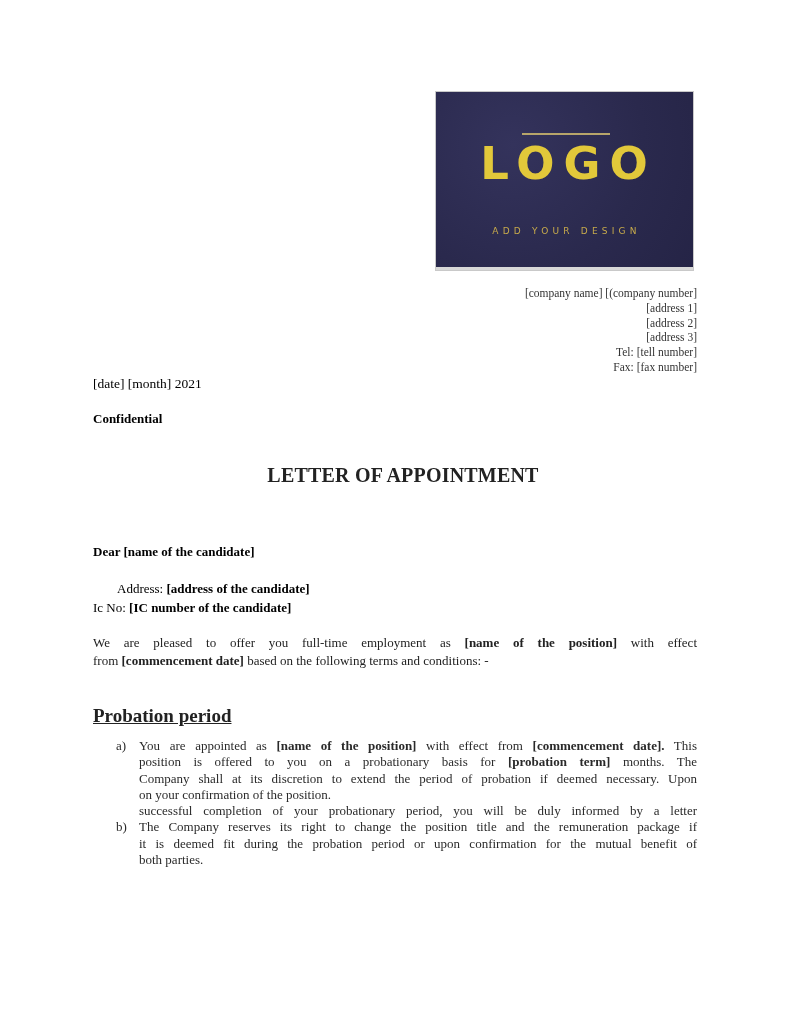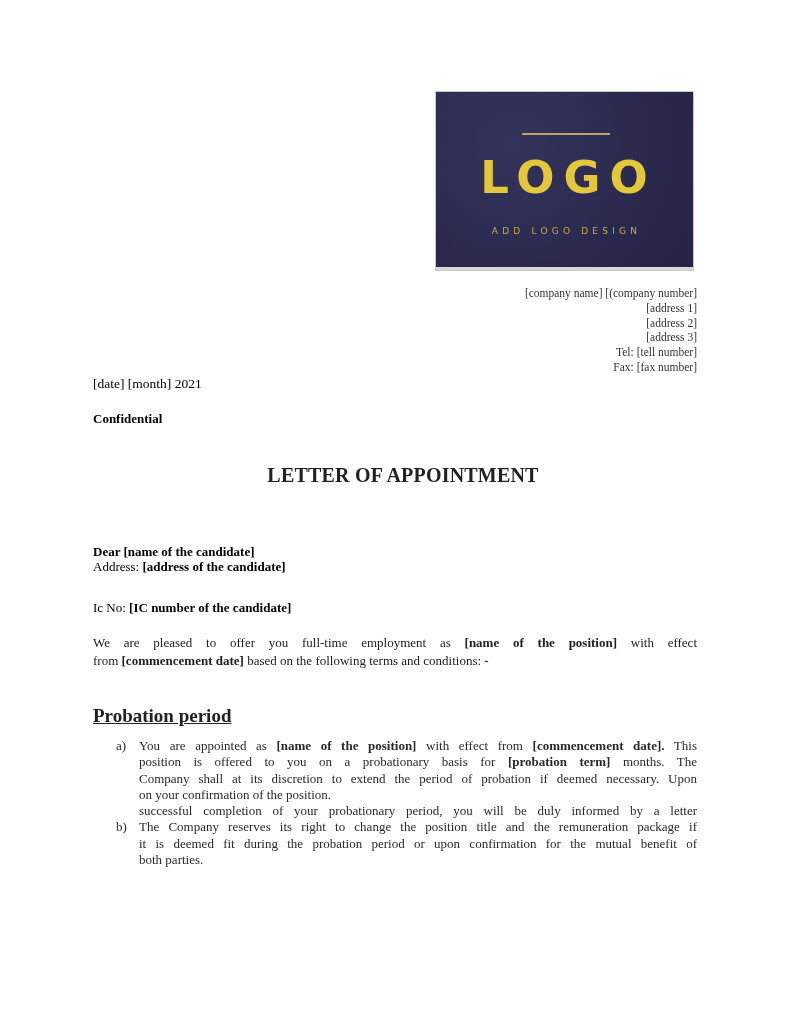--- a/index.html
+++ b/index.html
@@ -13,21 +13,21 @@
       background: #2b2a4f;
       background-image: radial-gradient(circle at 30% 30%, #34335c 0%, #2a294d 60%, #252446 100%);
       border-bottom: 3px solid #d8d8d8;
       box-shadow: 0 0 0 1px #c9c9c9;
     }
     .logo-line {
       position: absolute; left: 86px; top: 41px; width: 88px; height: 2px;
       background: #b7a56a;
     }
     .logo-text {
-      position: absolute; left: 0; right: 0; top: 63px; text-align: center;
+      position: absolute; left: 0; right: 0; top: 49px; text-align: center;
       font-family: "DejaVu Sans", "Liberation Sans", sans-serif; font-weight: bold;
       font-size: 45px; letter-spacing: 9px; color: #e2c83a; line-height: 1;
       padding-left: 8px;
     }
     .logo-tag {
       position: absolute; left: 0; right: 0; top: 134px; text-align: center;
       font-family: "DejaVu Sans", "Liberation Sans", sans-serif;
       font-size: 9px; letter-spacing: 4.2px; color: #c7aa4b;
       padding-left: 4px;
     }
@@ -38,21 +38,21 @@
     .text { position: absolute; left: 93px; font-size: 13px; color: #000000; }
     .date { top: 376px; font-size: 13.5px; }
     .confidential { top: 411px; font-weight: bold; }
     .title {
       position: absolute; left: 0; right: 0; top: 464px; text-align: center;
       font-size: 20px; font-weight: bold; letter-spacing: 0.2px; color: #222222;
       padding-left: 16px;
     }
     .title span { display: inline-block; margin-left: 0px; }
     .dear { top: 533px; font-weight: bold; margin-top: 11px; }
-    .address { top: 559px; }
+    .address { top: 581px; margin-left: 24px; }
     .icno { top: 600px; }
     b { font-weight: bold; }
     .intro {
       position: absolute; left: 93px; width: 604px; top: 634px;
       font-size: 13px; line-height: 18px; text-align: justify; text-align-last: left;
     }
     .intro .l1 { display: block; text-align: justify; text-align-last: justify; }
     .intro .l2 { display: block; }
     .section-head {
       position: absolute; left: 93px; top: 705px; font-size: 19px; font-weight: bold;
@@ -66,21 +66,21 @@
     .item .marker { position: absolute; left: 0; top: 0; }
     .item .line { display: block; text-align: justify; text-align-last: justify; }
     .item .line.last { text-align-last: left; }
   </style>
 </head>
 <body>
 
 <div class="logo-box">
   <div class="logo-line"></div>
   <div class="logo-text">LOGO</div>
-  <div class="logo-tag">ADD LOGO DESIGN</div>
+  <div class="logo-tag">ADD YOUR DESIGN</div>
 </div>
 
 <div class="company-block">
   <div>[company name] [(company number]</div>
   <div>[address 1]</div>
   <div>[address 2]</div>
   <div>[address 3]</div>
   <div>Tel: [tell number]</div>
   <div>Fax: [fax number]</div>
 </div>

